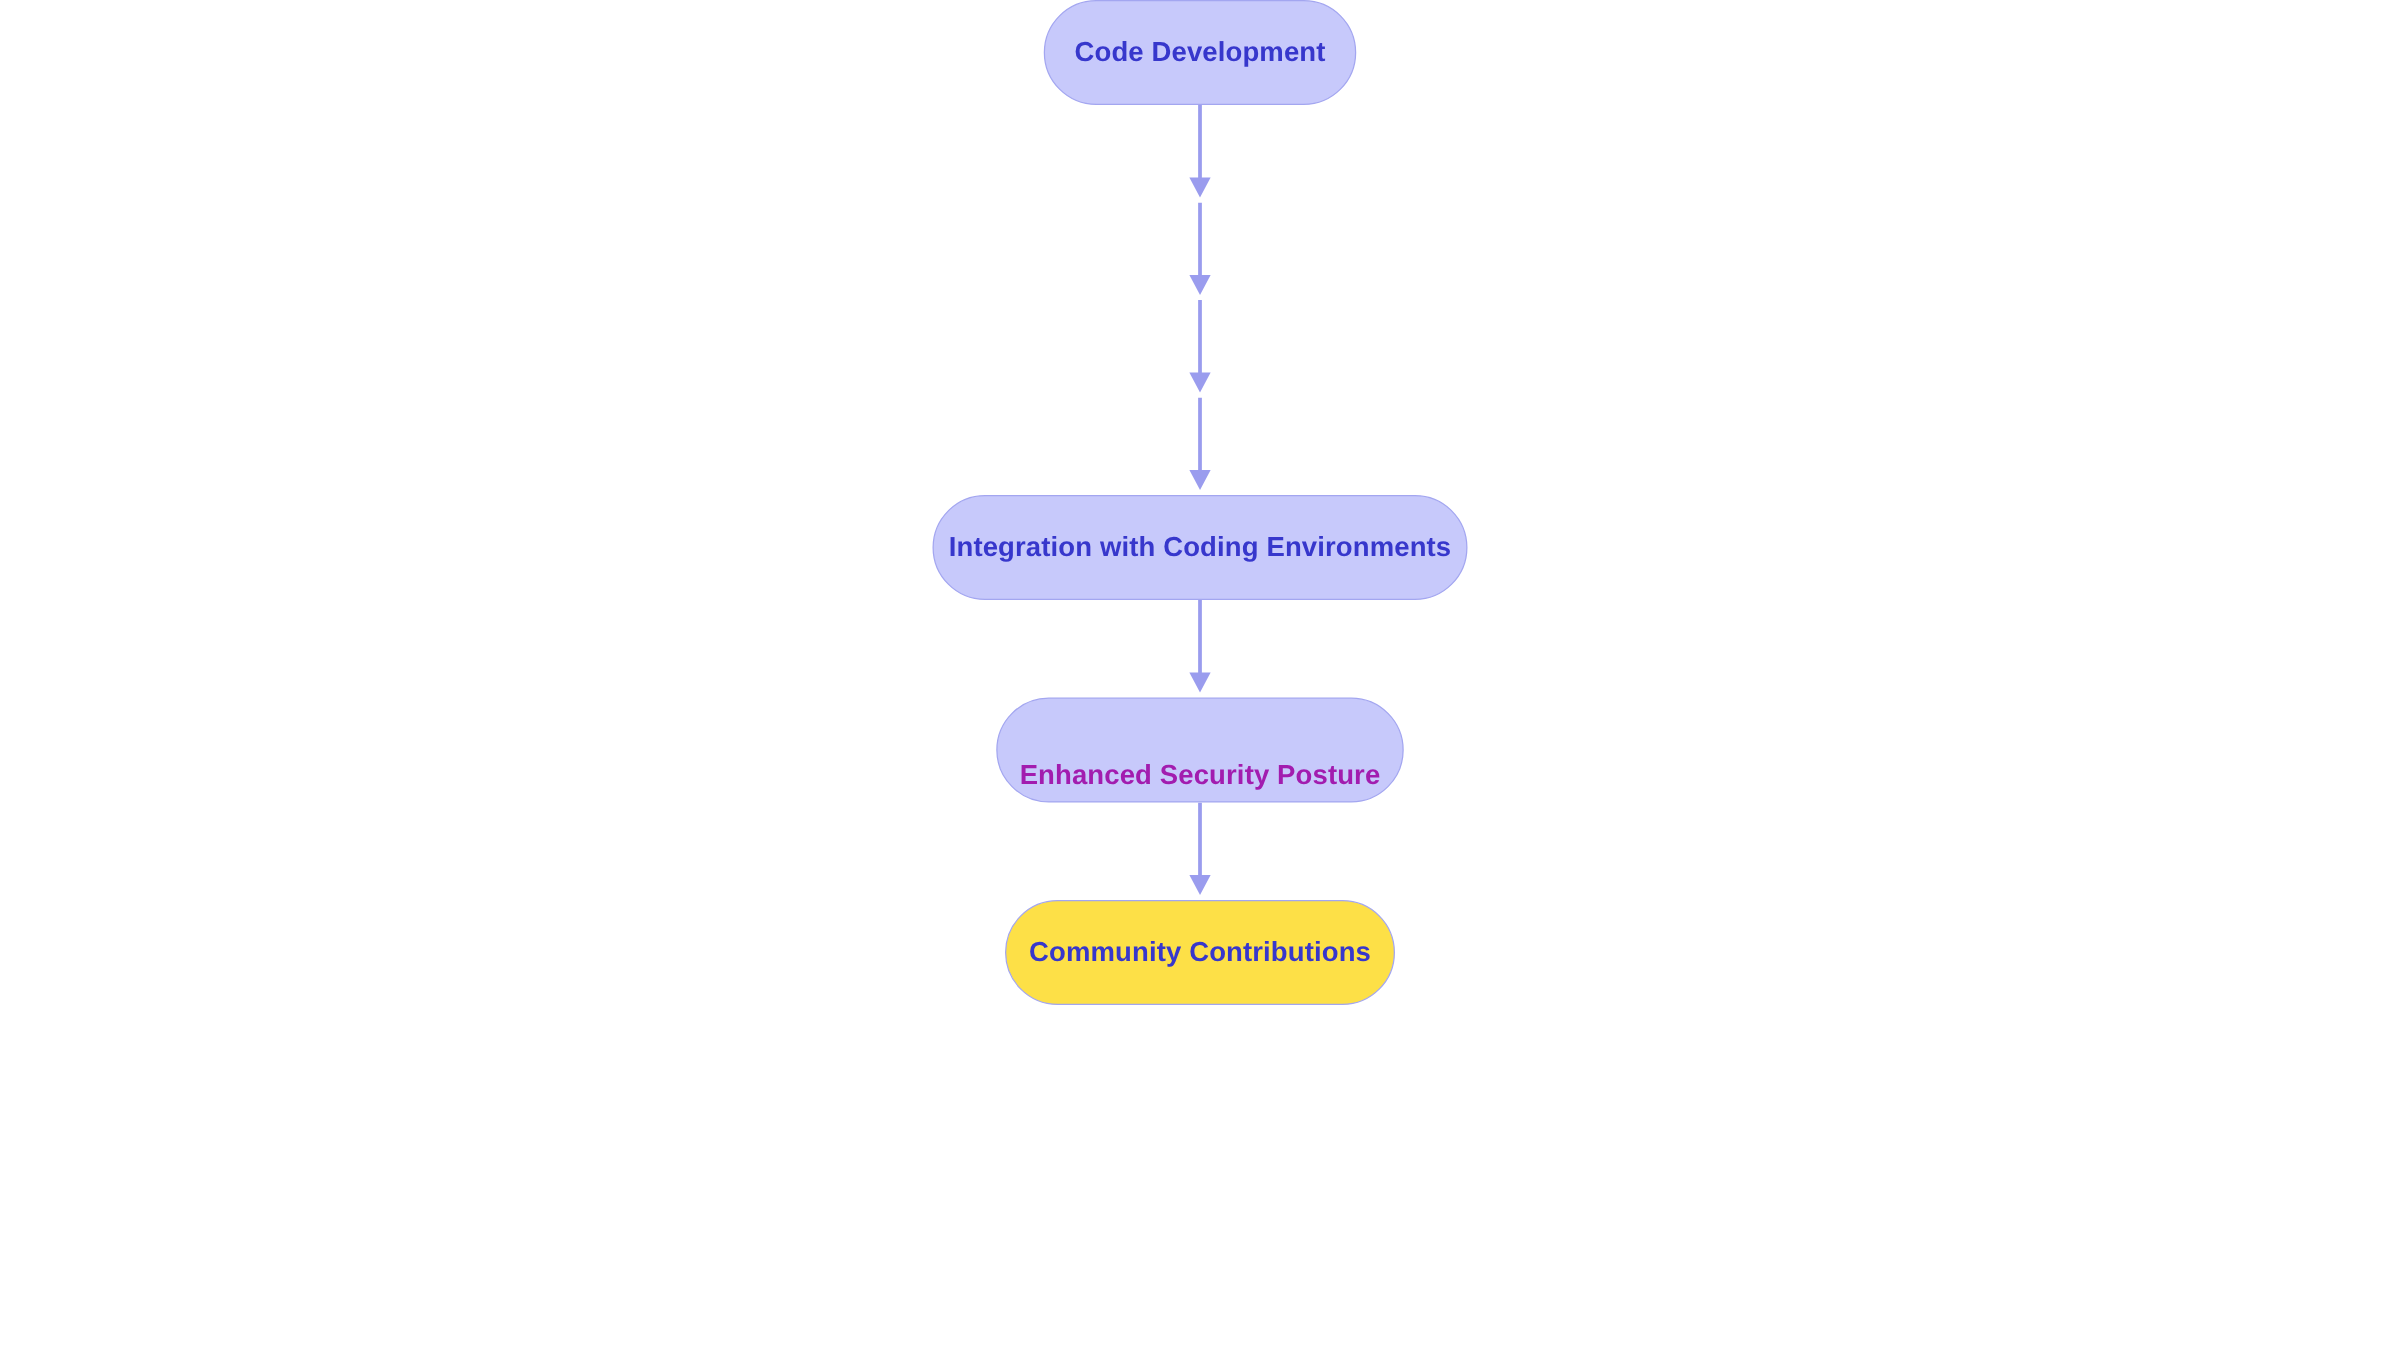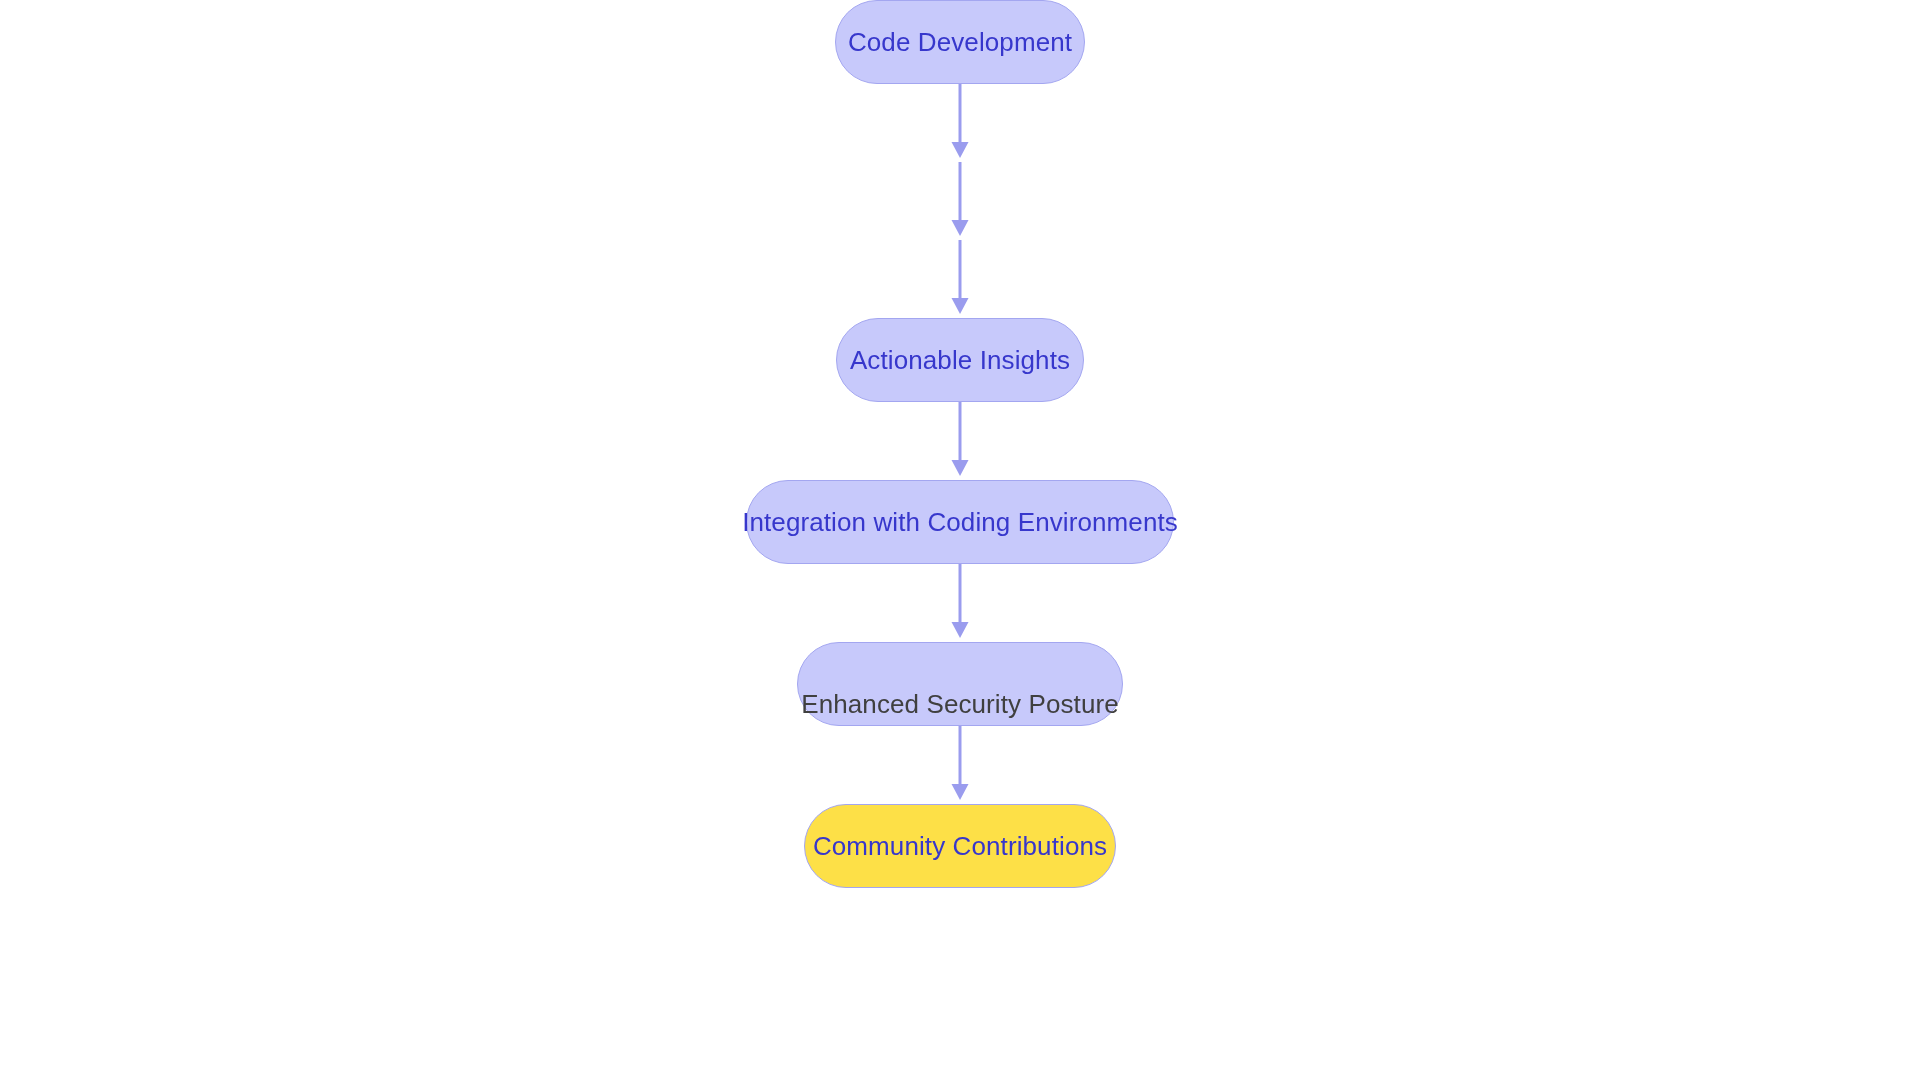--- a/index.html
+++ b/index.html
@@ -42,22 +42,22 @@
     align-items: center;
     justify-content: center;
     background: #c7c9fb;
     border: 1.6px solid #a3a6f0;
     border-radius: 42px;
     padding: 0 30px;
     flex: 0 0 auto;
   }
   .node-label {
     color: #3737cc;
-    font-size: 26px;
-    font-weight: 400;
+    font-size: 22px;
+    font-weight: 700;
     line-height: 1;
     letter-spacing: 0.1px;
     white-space: nowrap;
   }
 
   
   .connector {
     flex: 0 0 auto;
     width: 26px;
     height: 78px;
@@ -92,40 +92,37 @@
       <line class="conn-line" x1="13" y1="0" x2="13" y2="62" stroke="#9a9cee"></line>
       <polygon class="conn-head" points="13,74 4.5,58 21.5,58" fill="#9a9cee"></polygon>
     </svg>
 
 
     <svg class="connector" viewBox="0 0 26 78">
       <line class="conn-line" x1="13" y1="0" x2="13" y2="62" stroke="#9a9cee"></line>
       <polygon class="conn-head" points="13,74 4.5,58 21.5,58" fill="#9a9cee"></polygon>
     </svg>
 
-    <div class="node" style="width: 248px; background: rgb(199, 201, 251); border-color: rgb(163, 166, 240);">
-      <span class="node-label" style="color: rgb(55, 55, 204);">Actionable Insights</span>
-    </div>
 
     <svg class="connector" viewBox="0 0 26 78">
       <line class="conn-line" x1="13" y1="0" x2="13" y2="62" stroke="#9a9cee"></line>
       <polygon class="conn-head" points="13,74 4.5,58 21.5,58" fill="#9a9cee"></polygon>
     </svg>
 
     <div class="node" style="width: 428px; background: rgb(199, 201, 251); border-color: rgb(163, 166, 240);">
       <span class="node-label" style="color: rgb(55, 55, 204); text-align: right;">Integration with Coding Environments</span>
     </div>
 
     <svg class="connector" viewBox="0 0 26 78">
       <line class="conn-line" x1="13" y1="0" x2="13" y2="62" stroke="#9a9cee"></line>
       <polygon class="conn-head" points="13,74 4.5,58 21.5,58" fill="#9a9cee"></polygon>
     </svg>
 
     <div class="node" style="width: 326px; background: rgb(199, 201, 251); border-color: rgb(163, 166, 240);">
-      <span class="node-label" style="color: #404040; margin-top: 40px;">Enhanced Security Posture</span>
+      <span class="node-label" style="color: #a21caf; margin-top: 40px;">Enhanced Security Posture</span>
     </div>
 
     <svg class="connector" viewBox="0 0 26 78">
       <line class="conn-line" x1="13" y1="0" x2="13" y2="62" stroke="#9a9cee"></line>
       <polygon class="conn-head" points="13,74 4.5,58 21.5,58" fill="#9a9cee"></polygon>
     </svg>
 
     <div class="node" style="width: 312px; background: #fde047; border-color: rgb(163, 166, 240);">
       <span class="node-label" style="color: rgb(55, 55, 204);">Community Contributions</span>
     </div>

